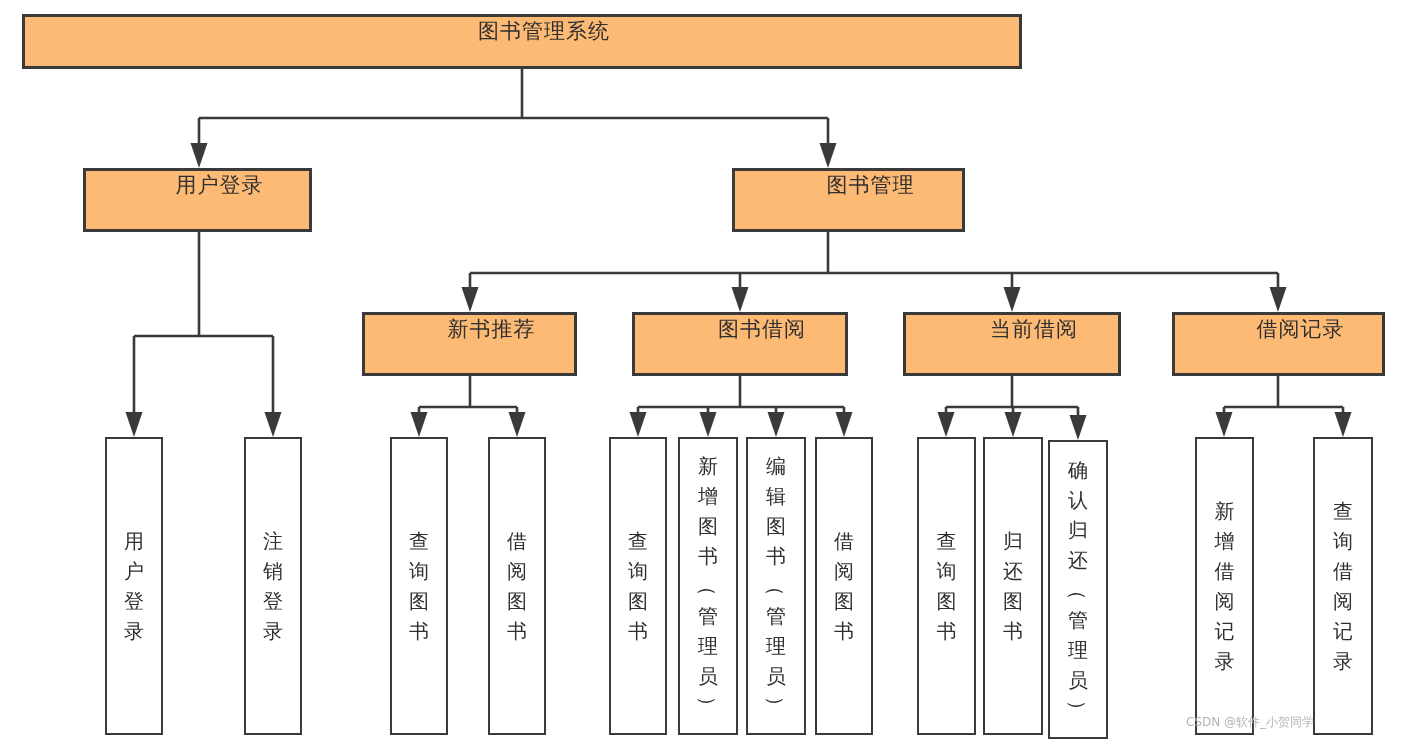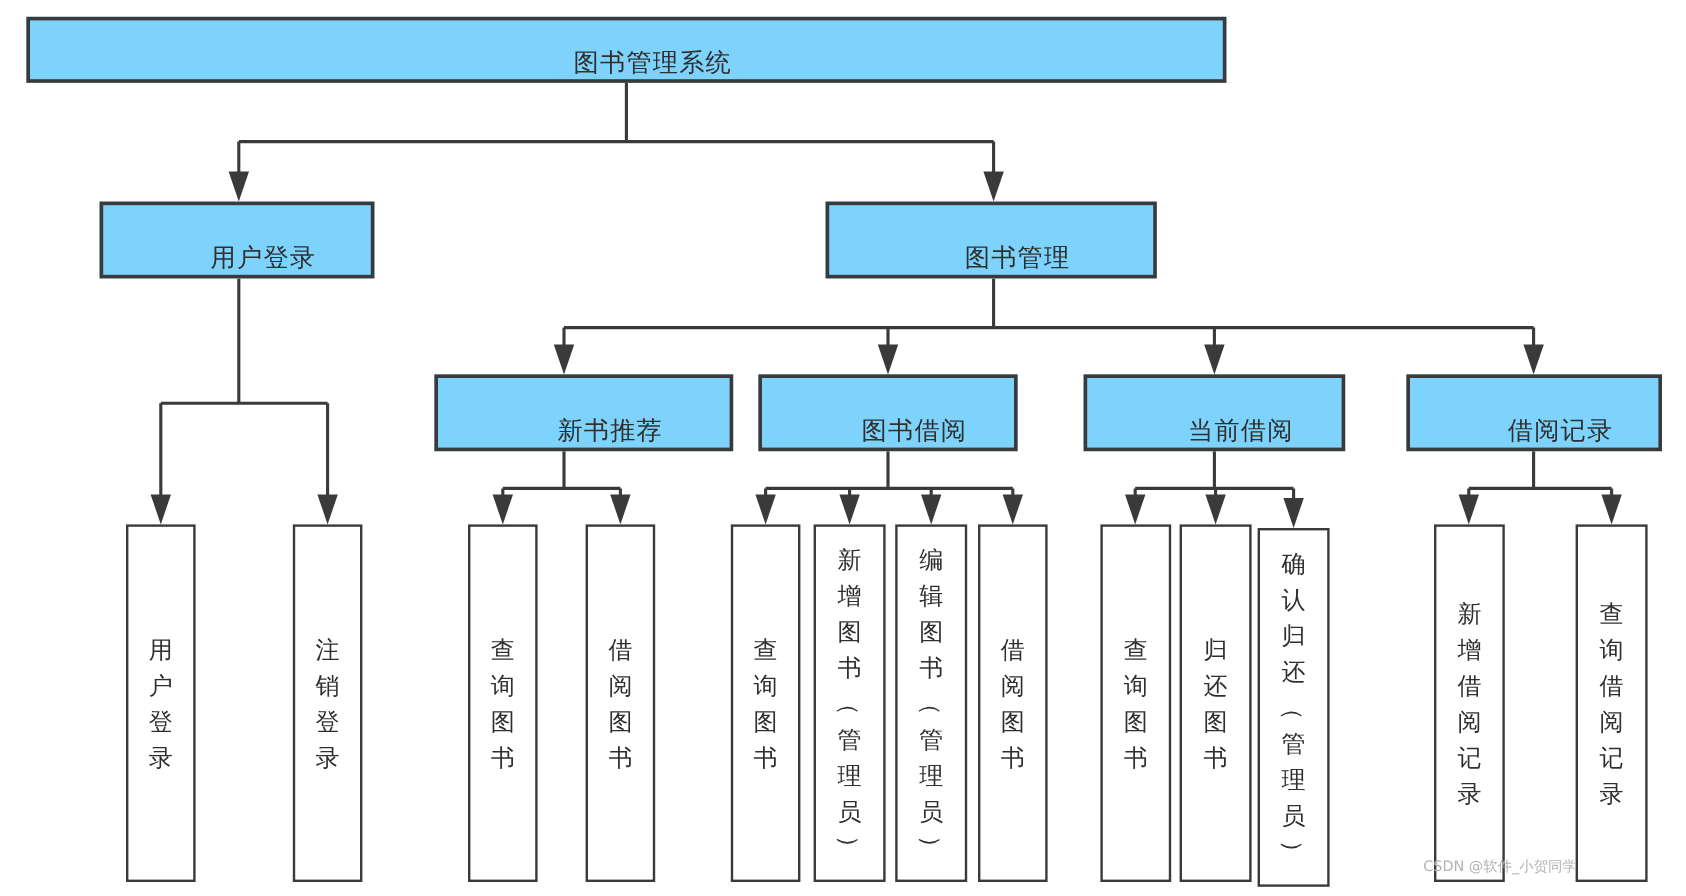--- a/index.html
+++ b/index.html
@@ -28,23 +28,23 @@
     fill: none;
   }
   #connectors polygon {
     fill: currentColor;
     stroke: none;
   }
   .hbox {
     position: absolute;
     box-sizing: border-box;
     border: 3px solid var(--line, #3a3a3a);
-    background: #7dd3fc;
+    background: #fdba74;
     display: flex;
-    align-items: flex-end;
+    align-items: flex-start;
     justify-content: center;
     padding-left: 44px;
   }
   .hlabel {
     font-size: 21px;
     color: var(--text, #2f2f2f);
     letter-spacing: 1px;
     white-space: nowrap;
   }
   .vbox {
@@ -123,25 +123,25 @@
     <polygon points="1334.5,412 1351.5,412 1343,437"></polygon>
   </svg>
 
   <div class="hbox" style="left:22px;top:14px;width:1000px;height:55px">
     <span class="hlabel">图书管理系统</span>
   </div>
 
   <div class="hbox" style="left:83px;top:168px;width:229px;height:64px">
     <span class="hlabel">用户登录</span>
   </div>
-  <div class="hbox" style="left:688px;top:168px;width:276px;height:64px">
+  <div class="hbox" style="left:732px;top:168px;width:233px;height:64px">
     <span class="hlabel">图书管理</span>
   </div>
 
-  <div class="hbox" style="left:362px;top:312px;width:249px;height:64px">
+  <div class="hbox" style="left:362px;top:312px;width:215px;height:64px">
     <span class="hlabel">新书推荐</span>
   </div>
   <div class="hbox" style="left:632px;top:312px;width:216px;height:64px">
     <span class="hlabel">图书借阅</span>
   </div>
   <div class="hbox" style="left:903px;top:312px;width:218px;height:64px">
     <span class="hlabel">当前借阅</span>
   </div>
   <div class="hbox" style="left:1172px;top:312px;width:213px;height:64px">
     <span class="hlabel">借阅记录</span>

